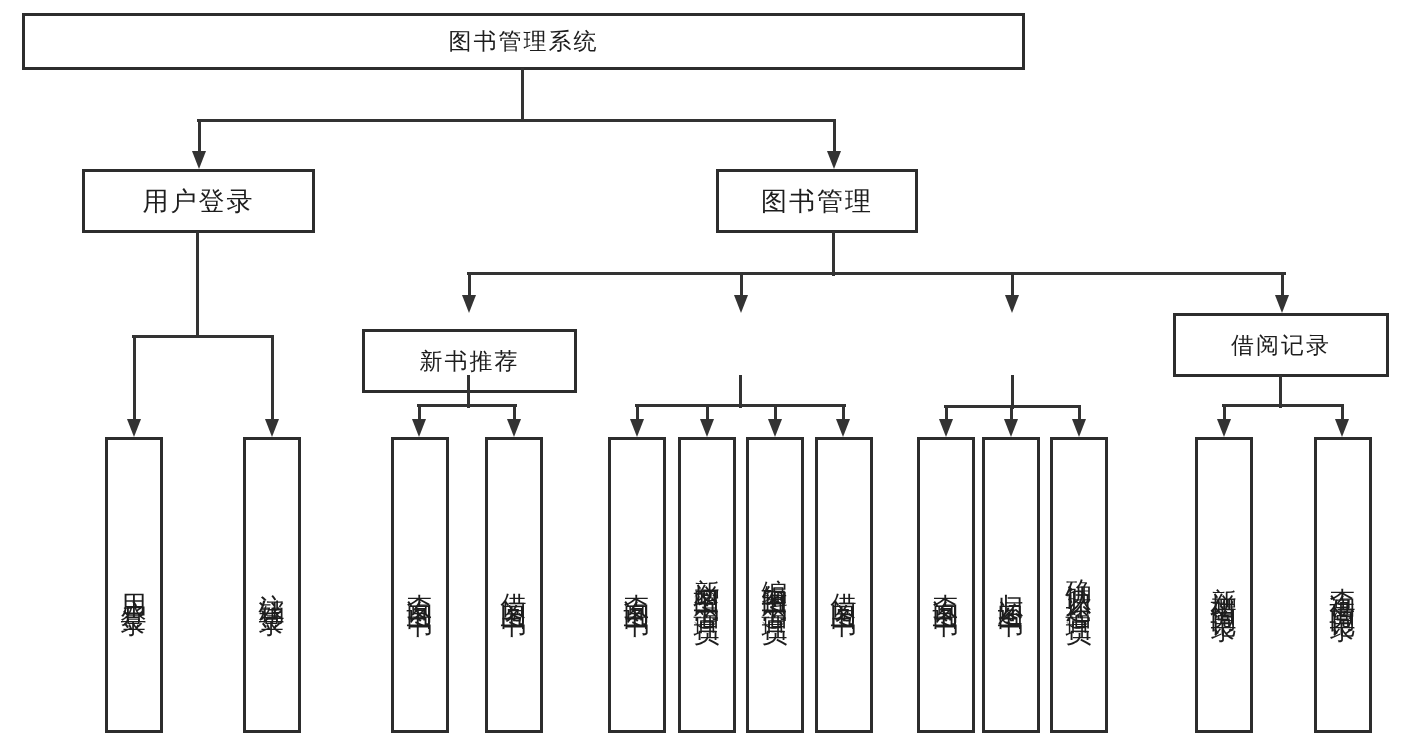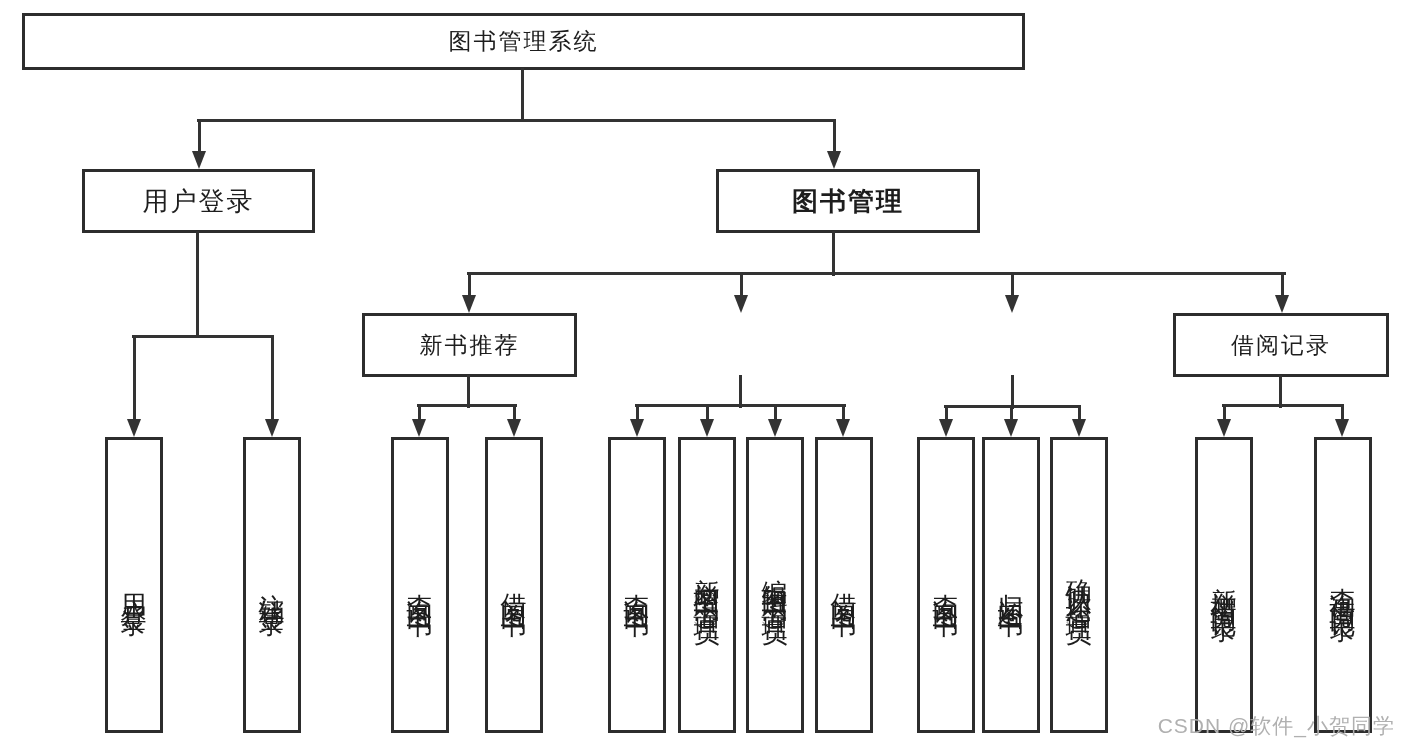--- a/index.html
+++ b/index.html
@@ -7,23 +7,23 @@
     position:relative;width:1405px;height:747px;background:#ffffff;overflow:hidden;
     font-family:"Liberation Sans","DejaVu Sans",sans-serif;color:#1d1d1d;
   }
   .box{
     position:absolute;box-sizing:border-box;border:3px solid #2d2d2d;background:#fff;
     display:flex;align-items:center;justify-content:center;text-align:right;
   }
   .box .lbl{letter-spacing:2px;white-space:nowrap;}
   .root{left:22px;top:13px;width:1003px;height:57px;font-size:23px;}
   .l2a{left:82px;top:169px;width:233px;height:64px;font-size:26px;}
-  .l2b{left:716px;top:169px;width:264px;height:64px;font-size:26px;font-weight:bold;}
+  .l2b{left:716px;top:169px;width:202px;height:64px;font-size:26px;}
   .l3{top:313px;height:64px;font-size:23px;}
-  .l3a{left:362px;width:215px;}
+  .l3a{left:362px;width:215px;margin-top:16px;}
   .l3b{left:632px;width:218px;}
   .l3c{left:904px;width:218px;}
   .l3d{left:1173px;width:216px;}
   .leaf{
     top:437px;width:58px;height:296px;font-size:26px;
   }
   .leaf .lbl{
     writing-mode:vertical-rl;text-orientation:mixed;letter-spacing:6px;
     line-height:1;white-space:nowrap;
   }
@@ -145,15 +145,14 @@
     <span class="lbl">确认归还（管理员）</span>
   </div>
 
   <div class="box leaf" style="left:1195px;">
     <span class="lbl">新增借阅记录</span>
   </div>
   <div class="box leaf" style="left:1314px;">
     <span class="lbl">查询借阅记录</span>
   </div>
 
-  <div class="watermark">CSDN @软件_小贺同学</div>
 
 </div>
 
 </body></html>

